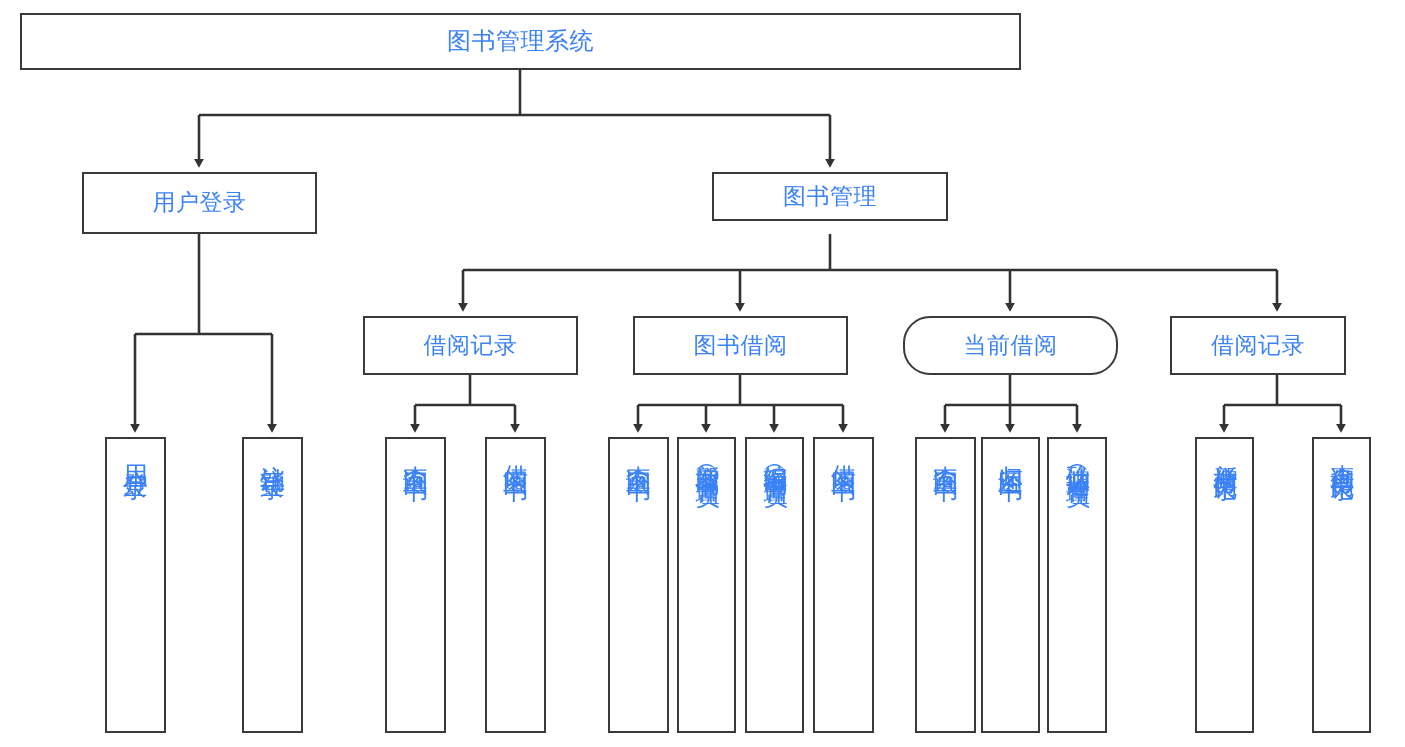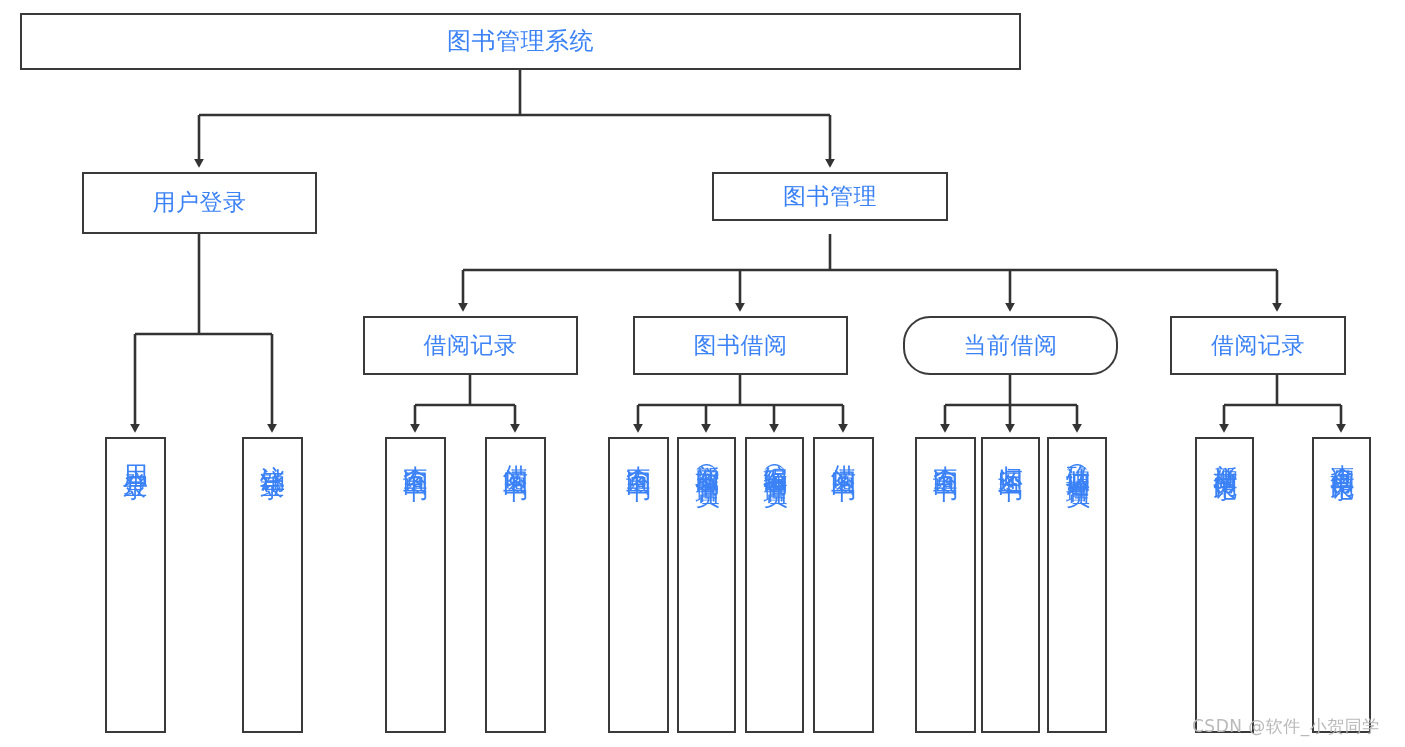--- a/index.html
+++ b/index.html
@@ -191,15 +191,14 @@
     <span class="label">确认归还（管理员）</span>
   </div>
 
   <div class="node vert tall" style="left:1195px; top:437px; width:59px; height:296px;">
     <span class="label">新增借阅记录</span>
   </div>
   <div class="node vert tall" style="left:1312px; top:437px; width:59px; height:296px;">
     <span class="label">查询借阅记录</span>
   </div>
 
-  <div class="watermark" style="left:1192px; top:715px;">CSDN @软件_小贺同学</div>
 
 </div>
 
 </body></html>

